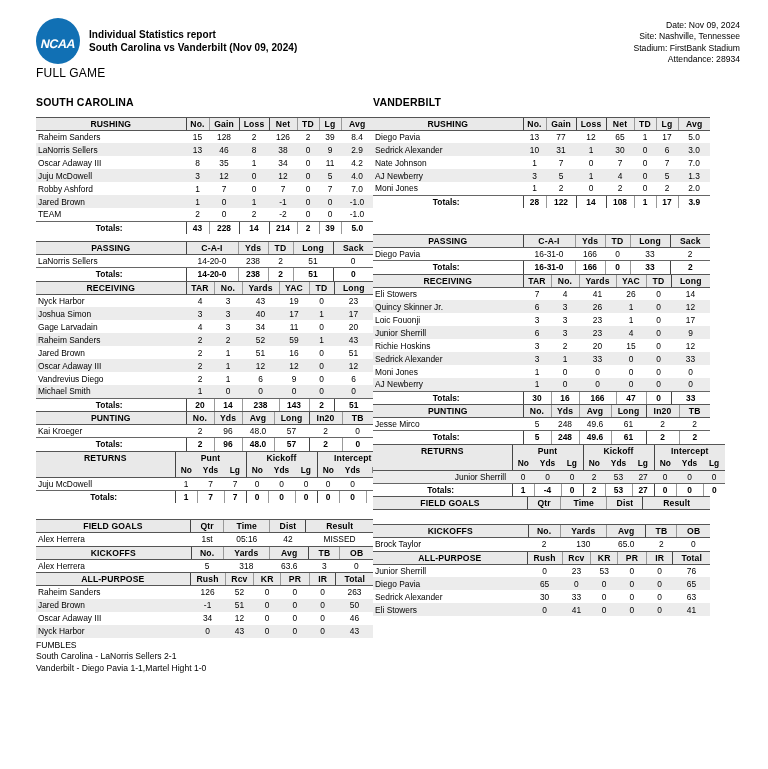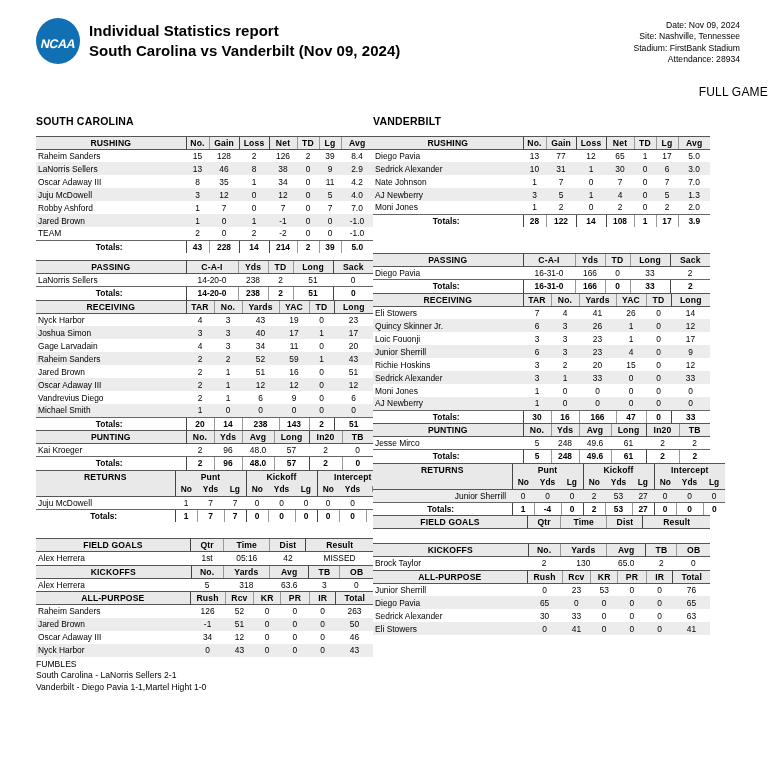--- a/index.html
+++ b/index.html
@@ -41,29 +41,27 @@
     font-size: 12.5px;
     letter-spacing: -0.5px;
     font-family: "Liberation Sans", sans-serif;
   }
   .ncaa-logo .reg {
     position: absolute;
     right: 1px; bottom: 7px;
     color: #fff; font-size: 4px;
   }
   .hdr-title { line-height: 1.32; }
-  .hdr-title div { font-weight: bold; font-size: 15px; letter-spacing: 0.05px; }
+  .hdr-title div { font-weight: bold; font-size: 10px; letter-spacing: 0.05px; }
   .hdr-right { text-align: right; line-height: 1.33; font-size: 8.6px; padding-top: 2px; }
 
   .fullgame {
     padding: 0 0 0 36px;
-    margin-top: 19px;
     font-size: 12px;
     letter-spacing: 0.2px;
-    text-align: right;
   }
 
   
   .columns {
     display: flex;
     padding: 0 22px 0 36px;
     margin-top: 16px;
   }
   .col { width: 337px; flex: none; }
 

